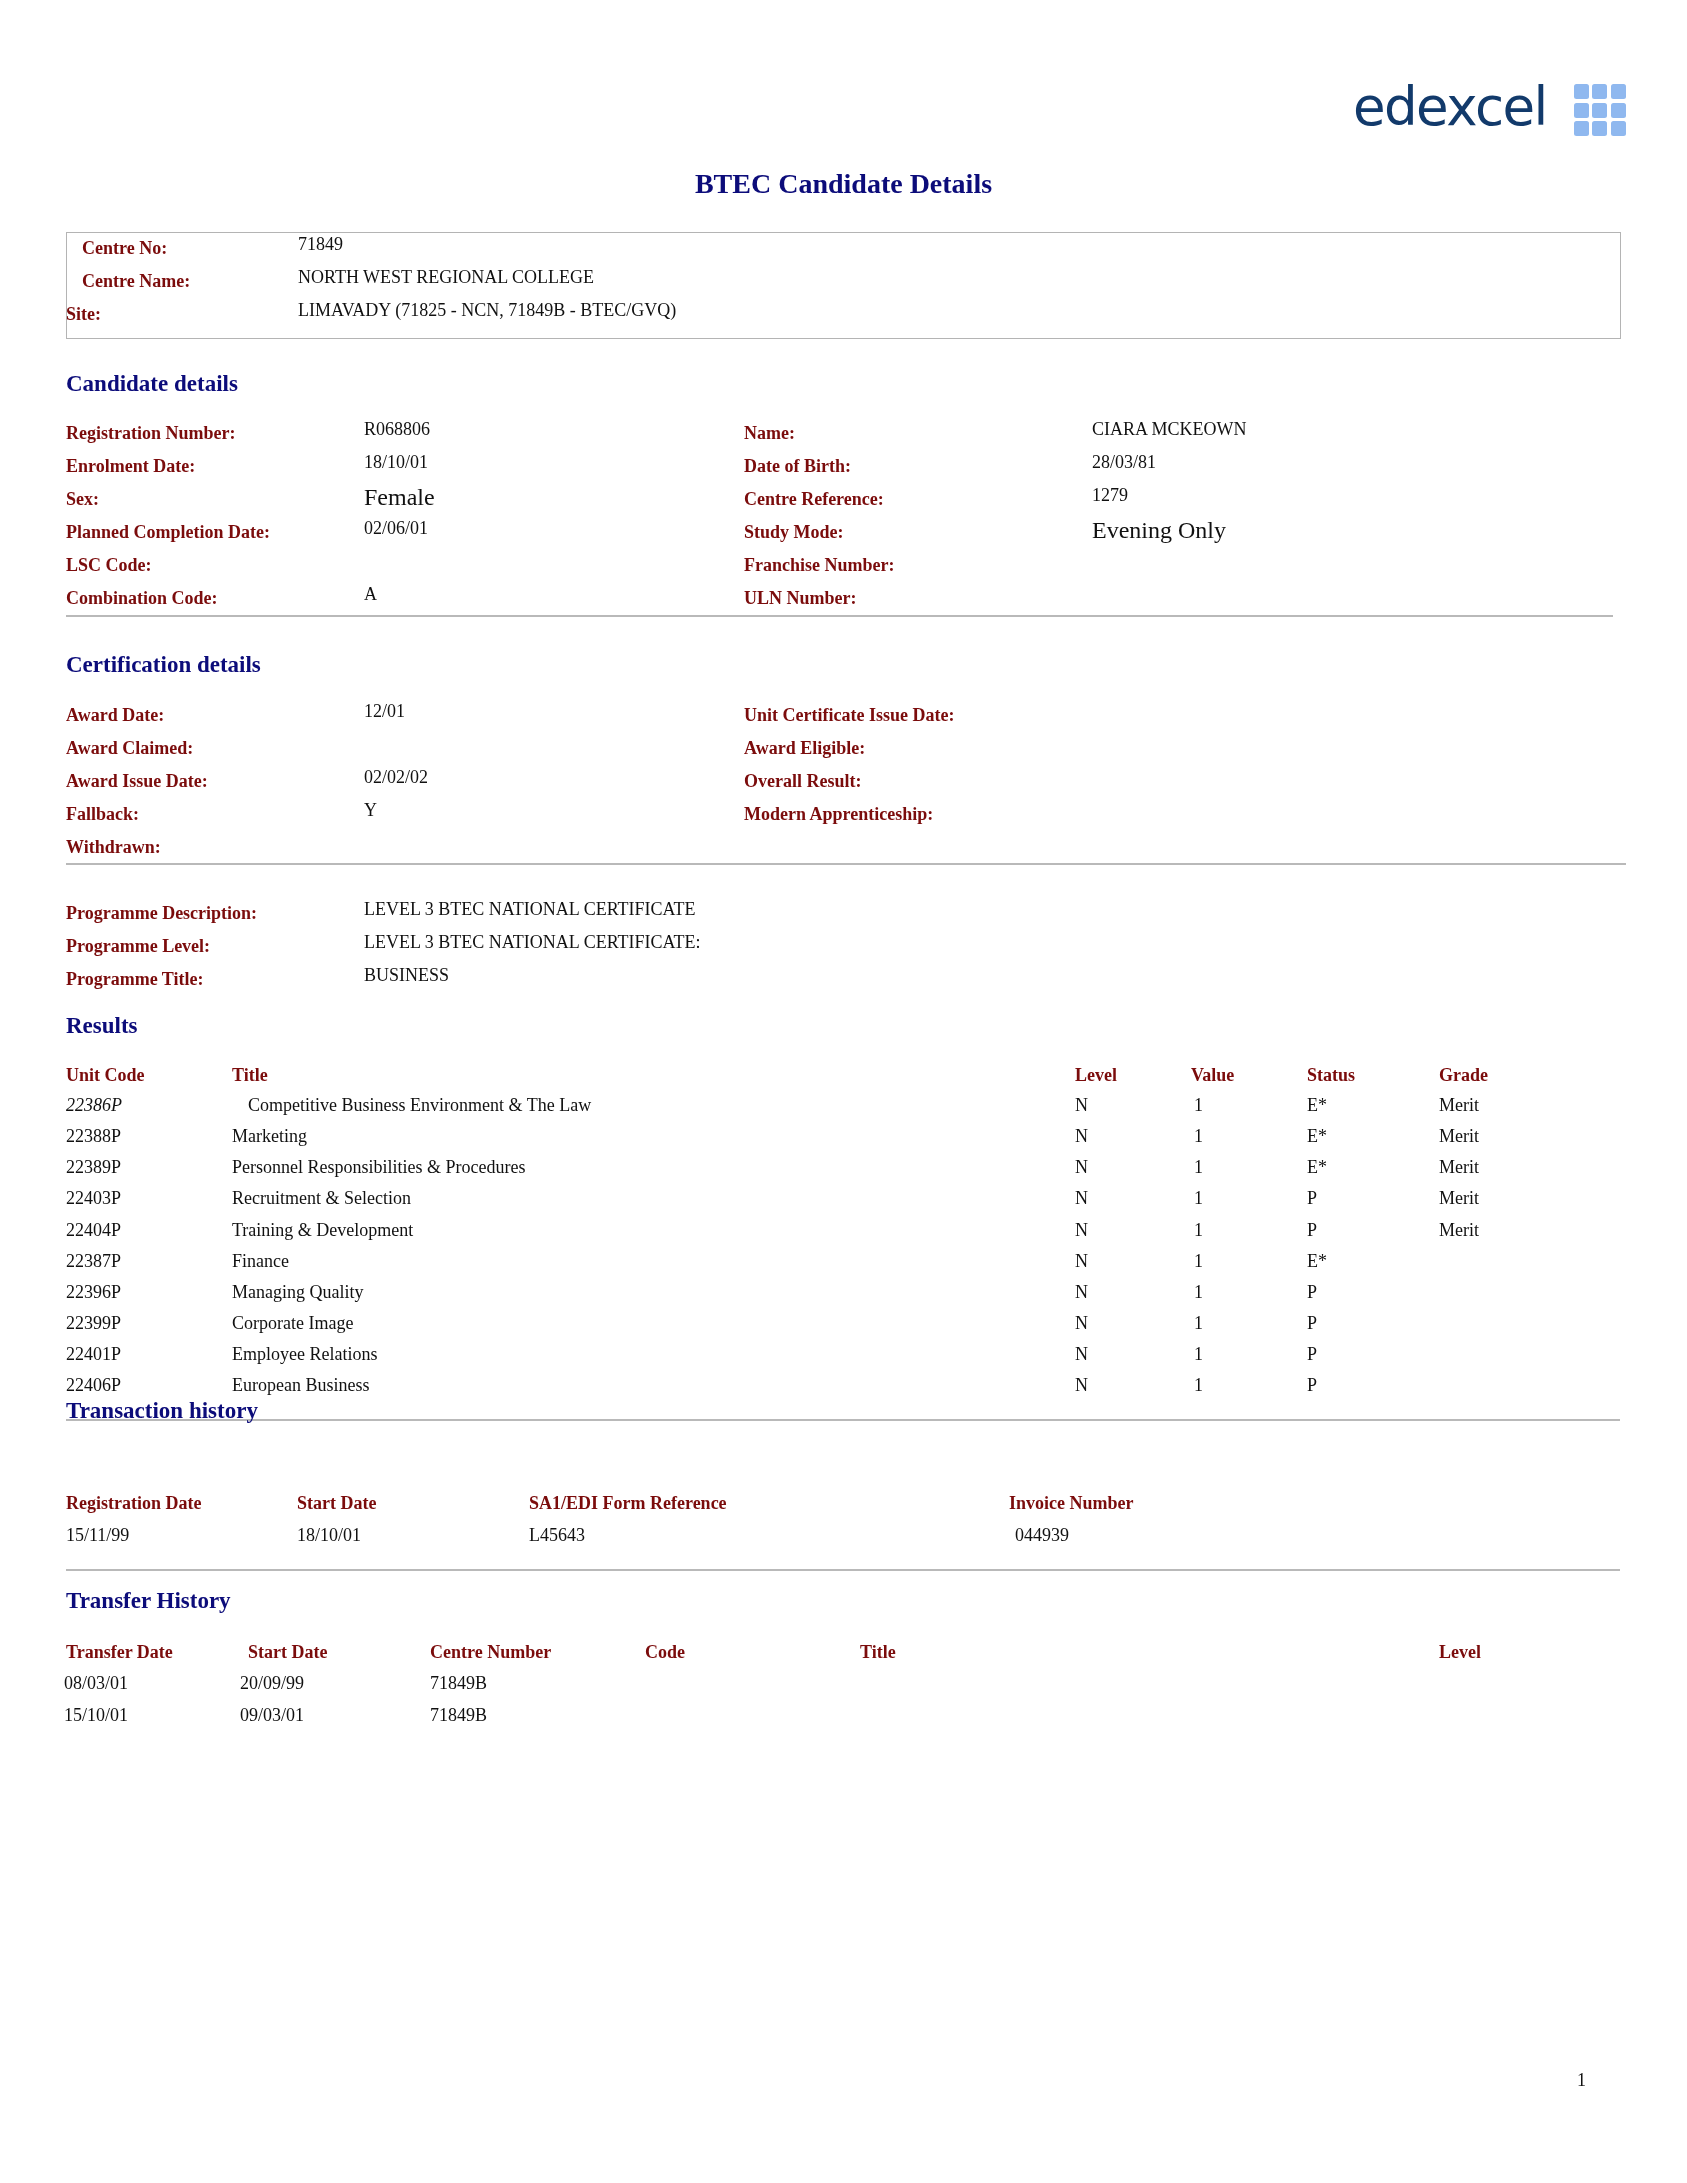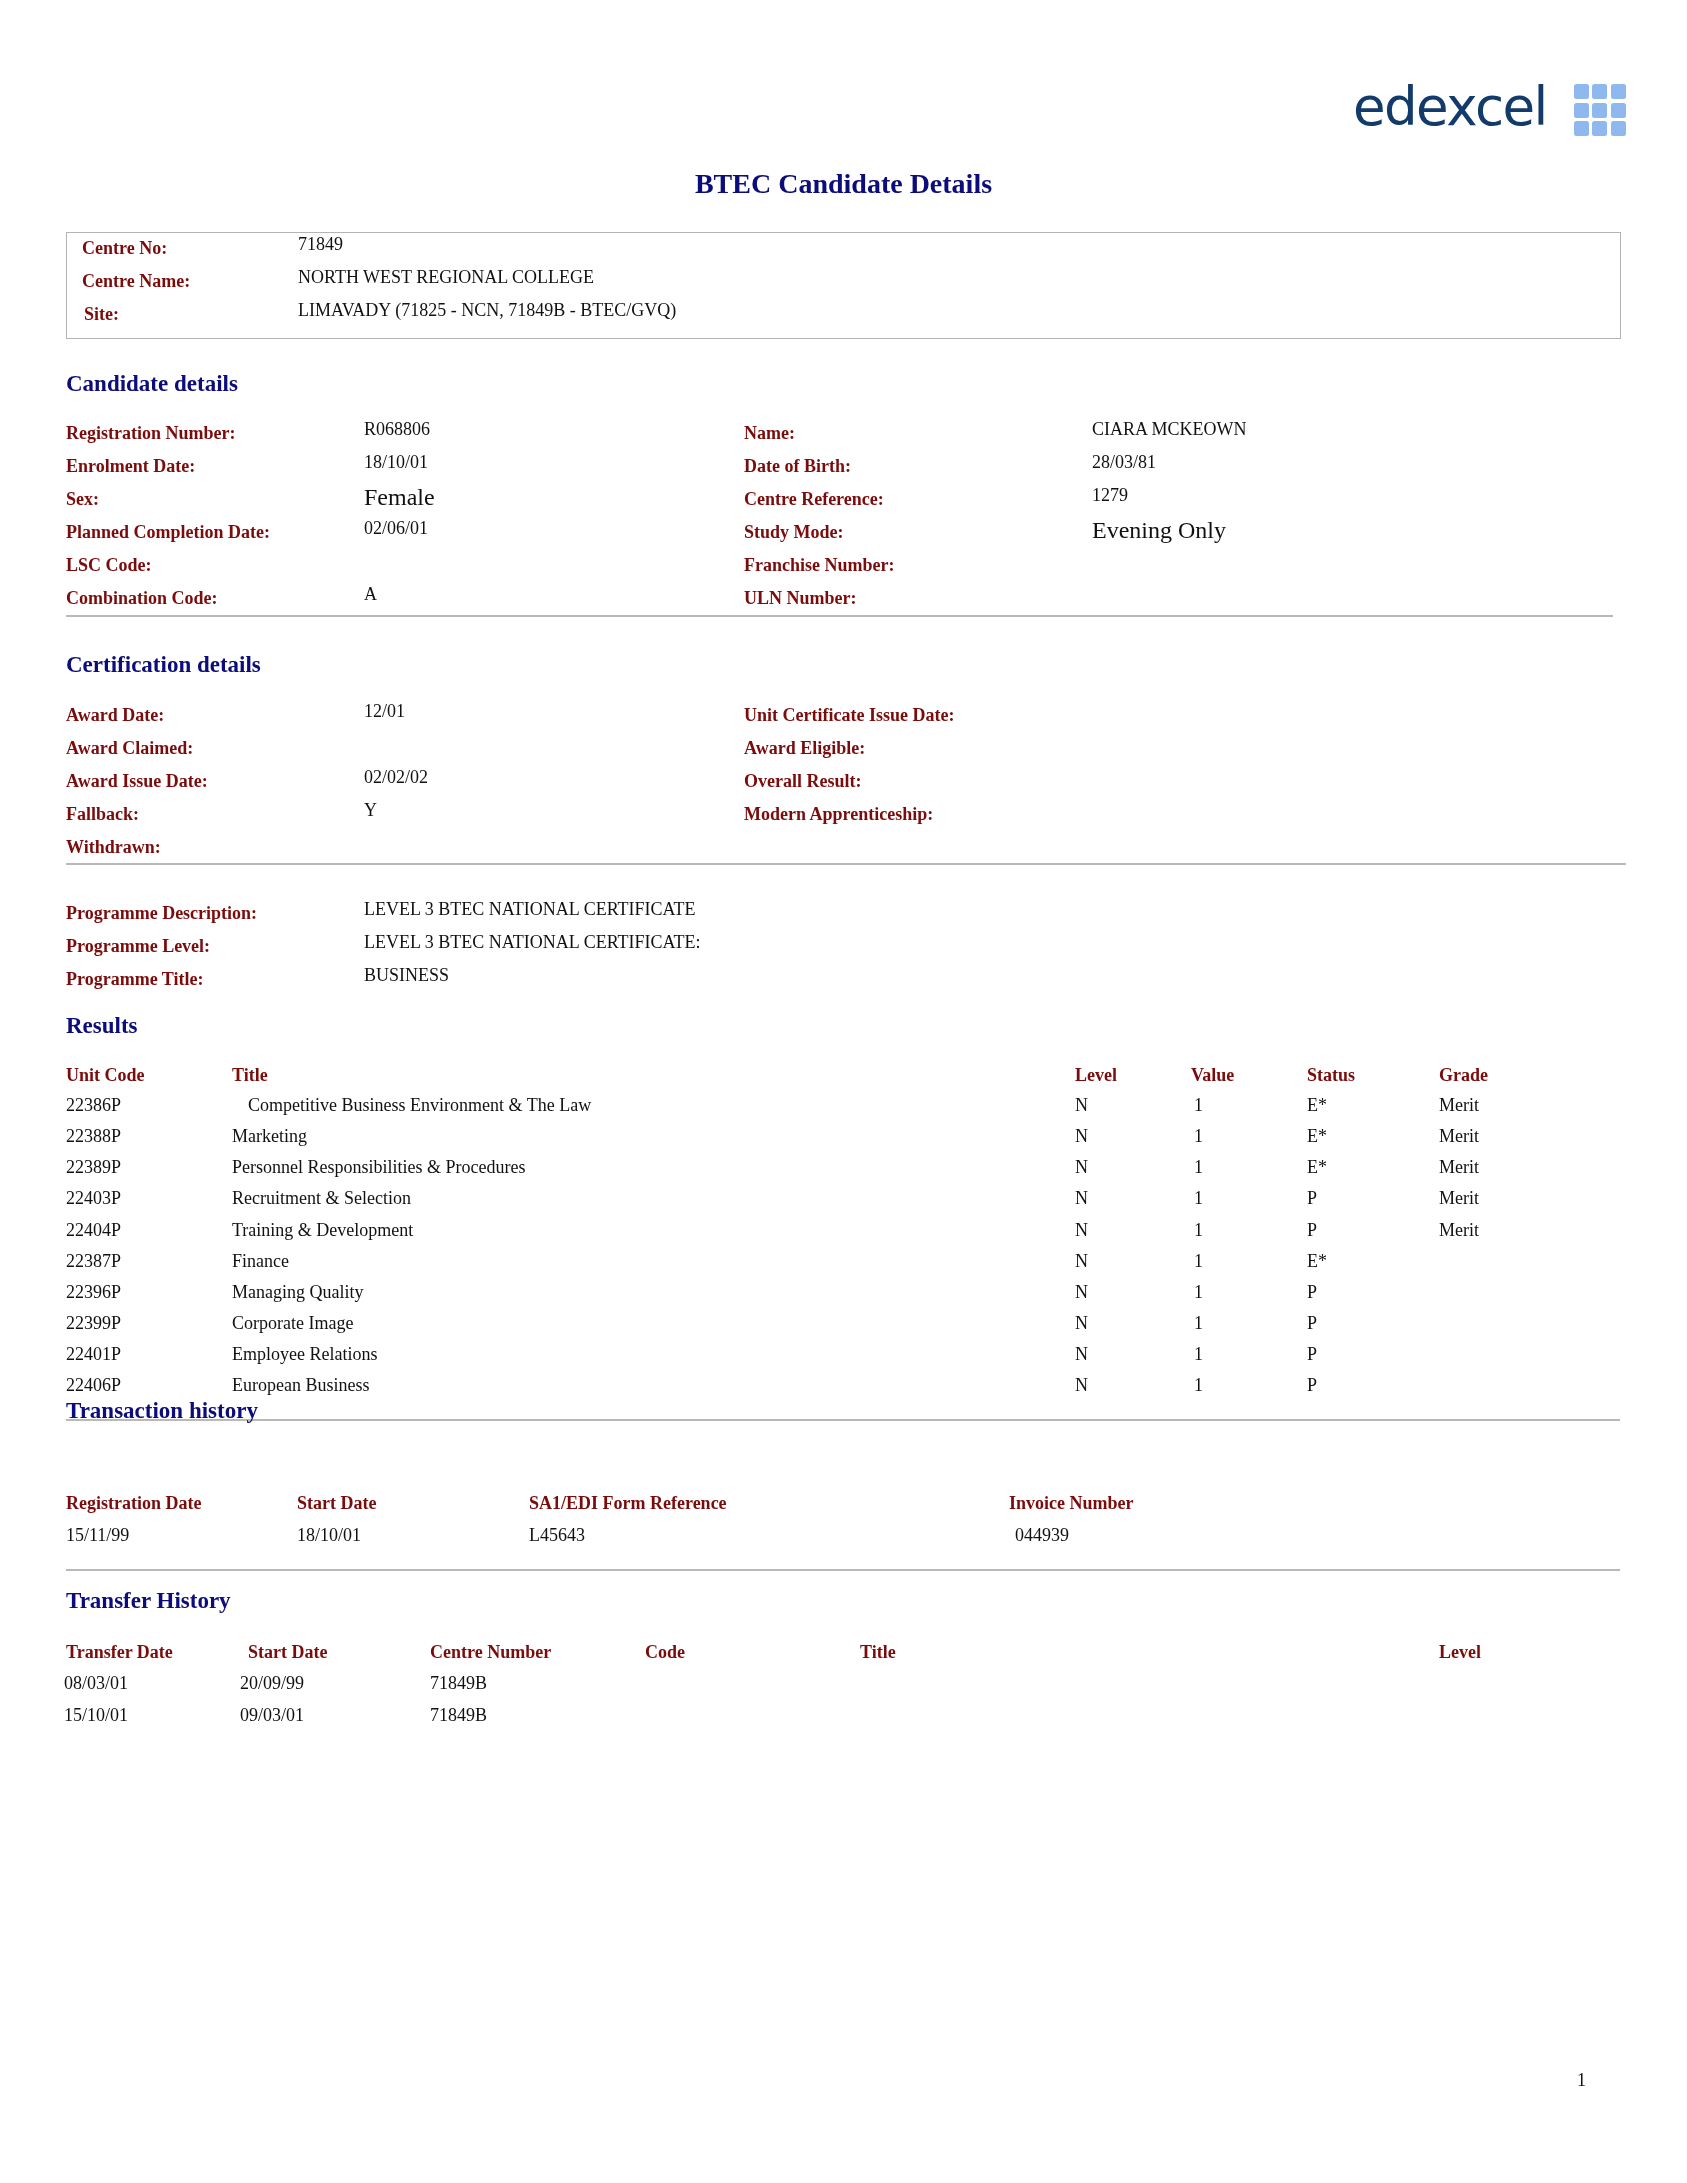--- a/index.html
+++ b/index.html
@@ -36,21 +36,21 @@
   </div>
 </div>
 
 <div class="abs title">BTEC Candidate Details</div>
 
 <div class="box"></div>
 <div class="abs lbl" style="left:82px;top:238px">Centre No:</div>
 <div class="abs val" style="left:298px;top:234px">71849</div>
 <div class="abs lbl" style="left:82px;top:271px">Centre Name:</div>
 <div class="abs val" style="left:298px;top:267px">NORTH WEST REGIONAL COLLEGE</div>
-<div class="abs lbl" style="left:84px;top:304px">Site:</div>
+<div class="abs lbl" style="left:66px;top:304px">Site:</div>
 <div class="abs val" style="left:298px;top:300px">LIMAVADY (71825 - NCN, 71849B - BTEC/GVQ)</div>
 
 <div class="abs h2" style="left:66px;top:371px">Candidate details</div>
 
 <div class="abs lbl" style="left:66px;top:423px">Registration Number:</div>
 <div class="abs val" style="left:364px;top:419px">R068806</div>
 <div class="abs lbl" style="left:66px;top:456px">Enrolment Date:</div>
 <div class="abs val" style="left:364px;top:452px">18/10/01</div>
 <div class="abs lbl" style="left:66px;top:489px">Sex:</div>
 <div class="abs val big" style="left:364px;top:484px">Female</div>
@@ -107,21 +107,21 @@
 
 <div class="abs lbl" style="left:66px;top:1065px">Unit Code</div>
 <div class="abs lbl" style="left:232px;top:1065px">Title</div>
 <div class="abs lbl" style="left:1075px;top:1065px">Level</div>
 <div class="abs lbl" style="left:1191px;top:1065px">Value</div>
 <div class="abs lbl" style="left:1307px;top:1065px">Status</div>
 <div class="abs lbl" style="left:1439px;top:1065px">Grade</div>
 
 <div id="results-rows">
     <div>
-      <div class="abs val" style="left: 66px; top: 1095px;">22386P</div>
+      <div class="abs val" style="left: 66px; top: 1095px; font-style: italic;">22386P</div>
       <div class="abs val" style="left: 232px; top: 1095px; margin-left: 16px;">Competitive Business Environment &amp; The Law</div>
       <div class="abs val" style="left: 1075px; top: 1095px;">N</div>
       <div class="abs val" style="left: 1194px; top: 1095px;">1</div>
       <div class="abs val" style="left: 1307px; top: 1095px;">E*</div>
       <div class="abs val" style="left: 1439px; top: 1095px;">Merit</div>
     </div>
     <div>
       <div class="abs val" style="left: 66px; top: 1126px;">22388P</div>
       <div class="abs val" style="left: 232px; top: 1126px;">Marketing</div>
       <div class="abs val" style="left: 1075px; top: 1126px;">N</div>

